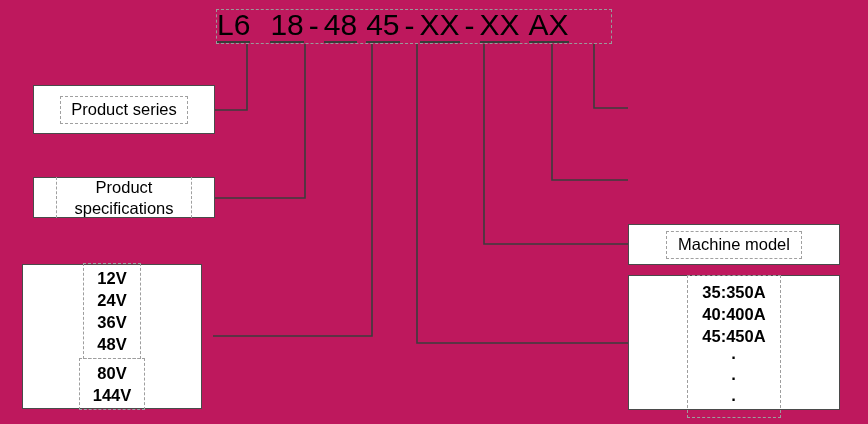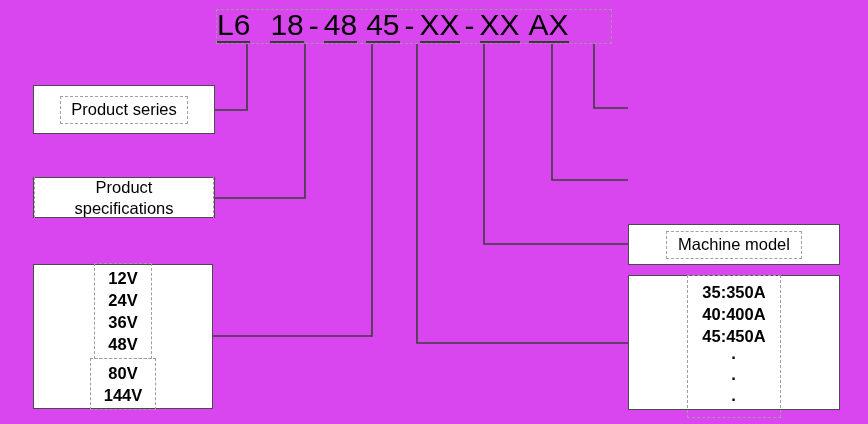--- a/index.html
+++ b/index.html
@@ -9,21 +9,21 @@
     background: #ffffff;
   }
   body {
     font-family: "Liberation Sans", sans-serif;
     color: #000000;
   }
   #diagram {
     position: relative;
     width: 868px;
     height: 424px;
-    background: #d946ef;
+    background: #be185d;
     overflow: hidden;
   }
 
   
   #wires {
     position: absolute;
     left: 0;
     top: 0;
     width: 868px;
     height: 424px;
@@ -93,27 +93,27 @@
     white-space: nowrap;
     color: #000;
   }
 
   
   #box-product-series { left: 33px;  top: 85px;  width: 182px; height: 49px; }
   #box-product-series .dashed { padding: 2px 10px 3px 10px; align-items: flex-end; }
 
   #box-product-spec   { left: 33px;  top: 177px; width: 182px; height: 41px; }
   #box-product-spec .dashed {
-    width: 180px; height: 41px;
+    width: 136px; height: 41px;
     padding: 16px;
     border-top: none;
     border-bottom: none;
   }
 
-  #box-voltage        { left: 33px;  top: 264px; width: 180px; height: 145px; }
+  #box-voltage        { left: 22px;  top: 264px; width: 180px; height: 145px; }
   .volt-stack {
     display: flex;
     flex-direction: column;
     align-items: center;
     margin-top: -1px;
   }
   .volt-group {
     border: 1px dashed #9e9e9e;
     box-sizing: border-box;
     padding: 3px 13px 3px 13px;

